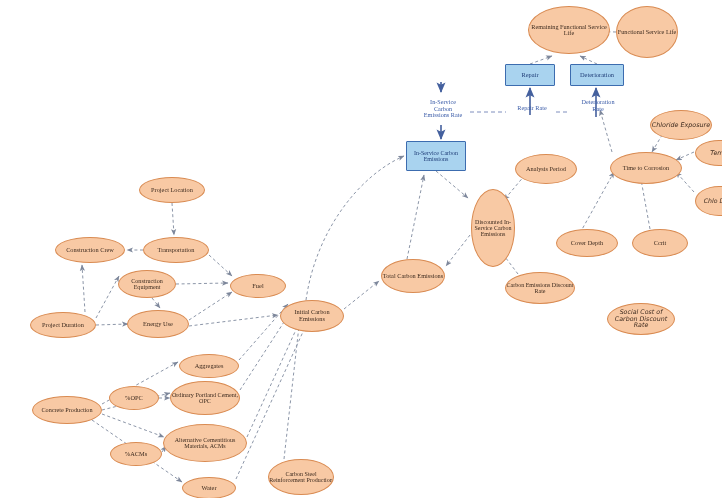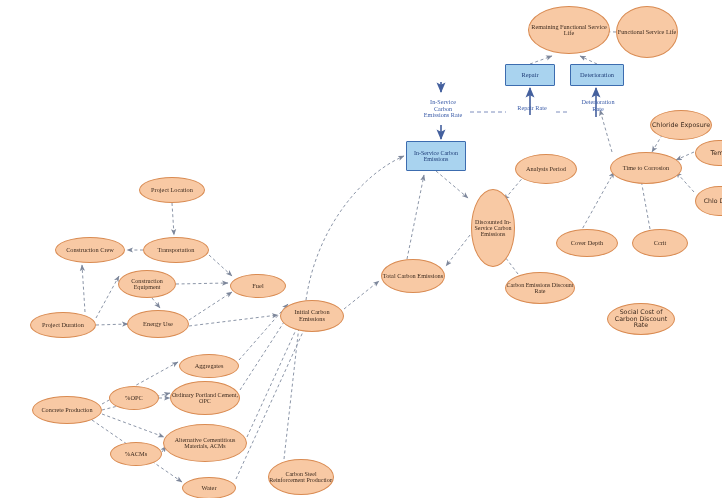--- a/index.html
+++ b/index.html
@@ -24,21 +24,21 @@
     background:#F8C9A4;
     border:1px solid #D98B52;
     border-radius:50%;
   }
   .rect{
     background:#A9D3EF;
     border:1px solid #3C6CAF;
     color:#22407a;
     border-radius:1px;
   }
-  .italicnode{font-family:"DejaVu Sans", sans-serif;}
+  .italicnode{font-style:italic;font-family:"DejaVu Sans", sans-serif;}
   .edge-label{
     position:absolute;
     color:#3b5ca8;
     font-family:"Liberation Serif", serif;
     text-align:center;
     line-height:1.08;
     white-space:pre-line;
   }
   .lbl{pointer-events:none;}
 </style>

